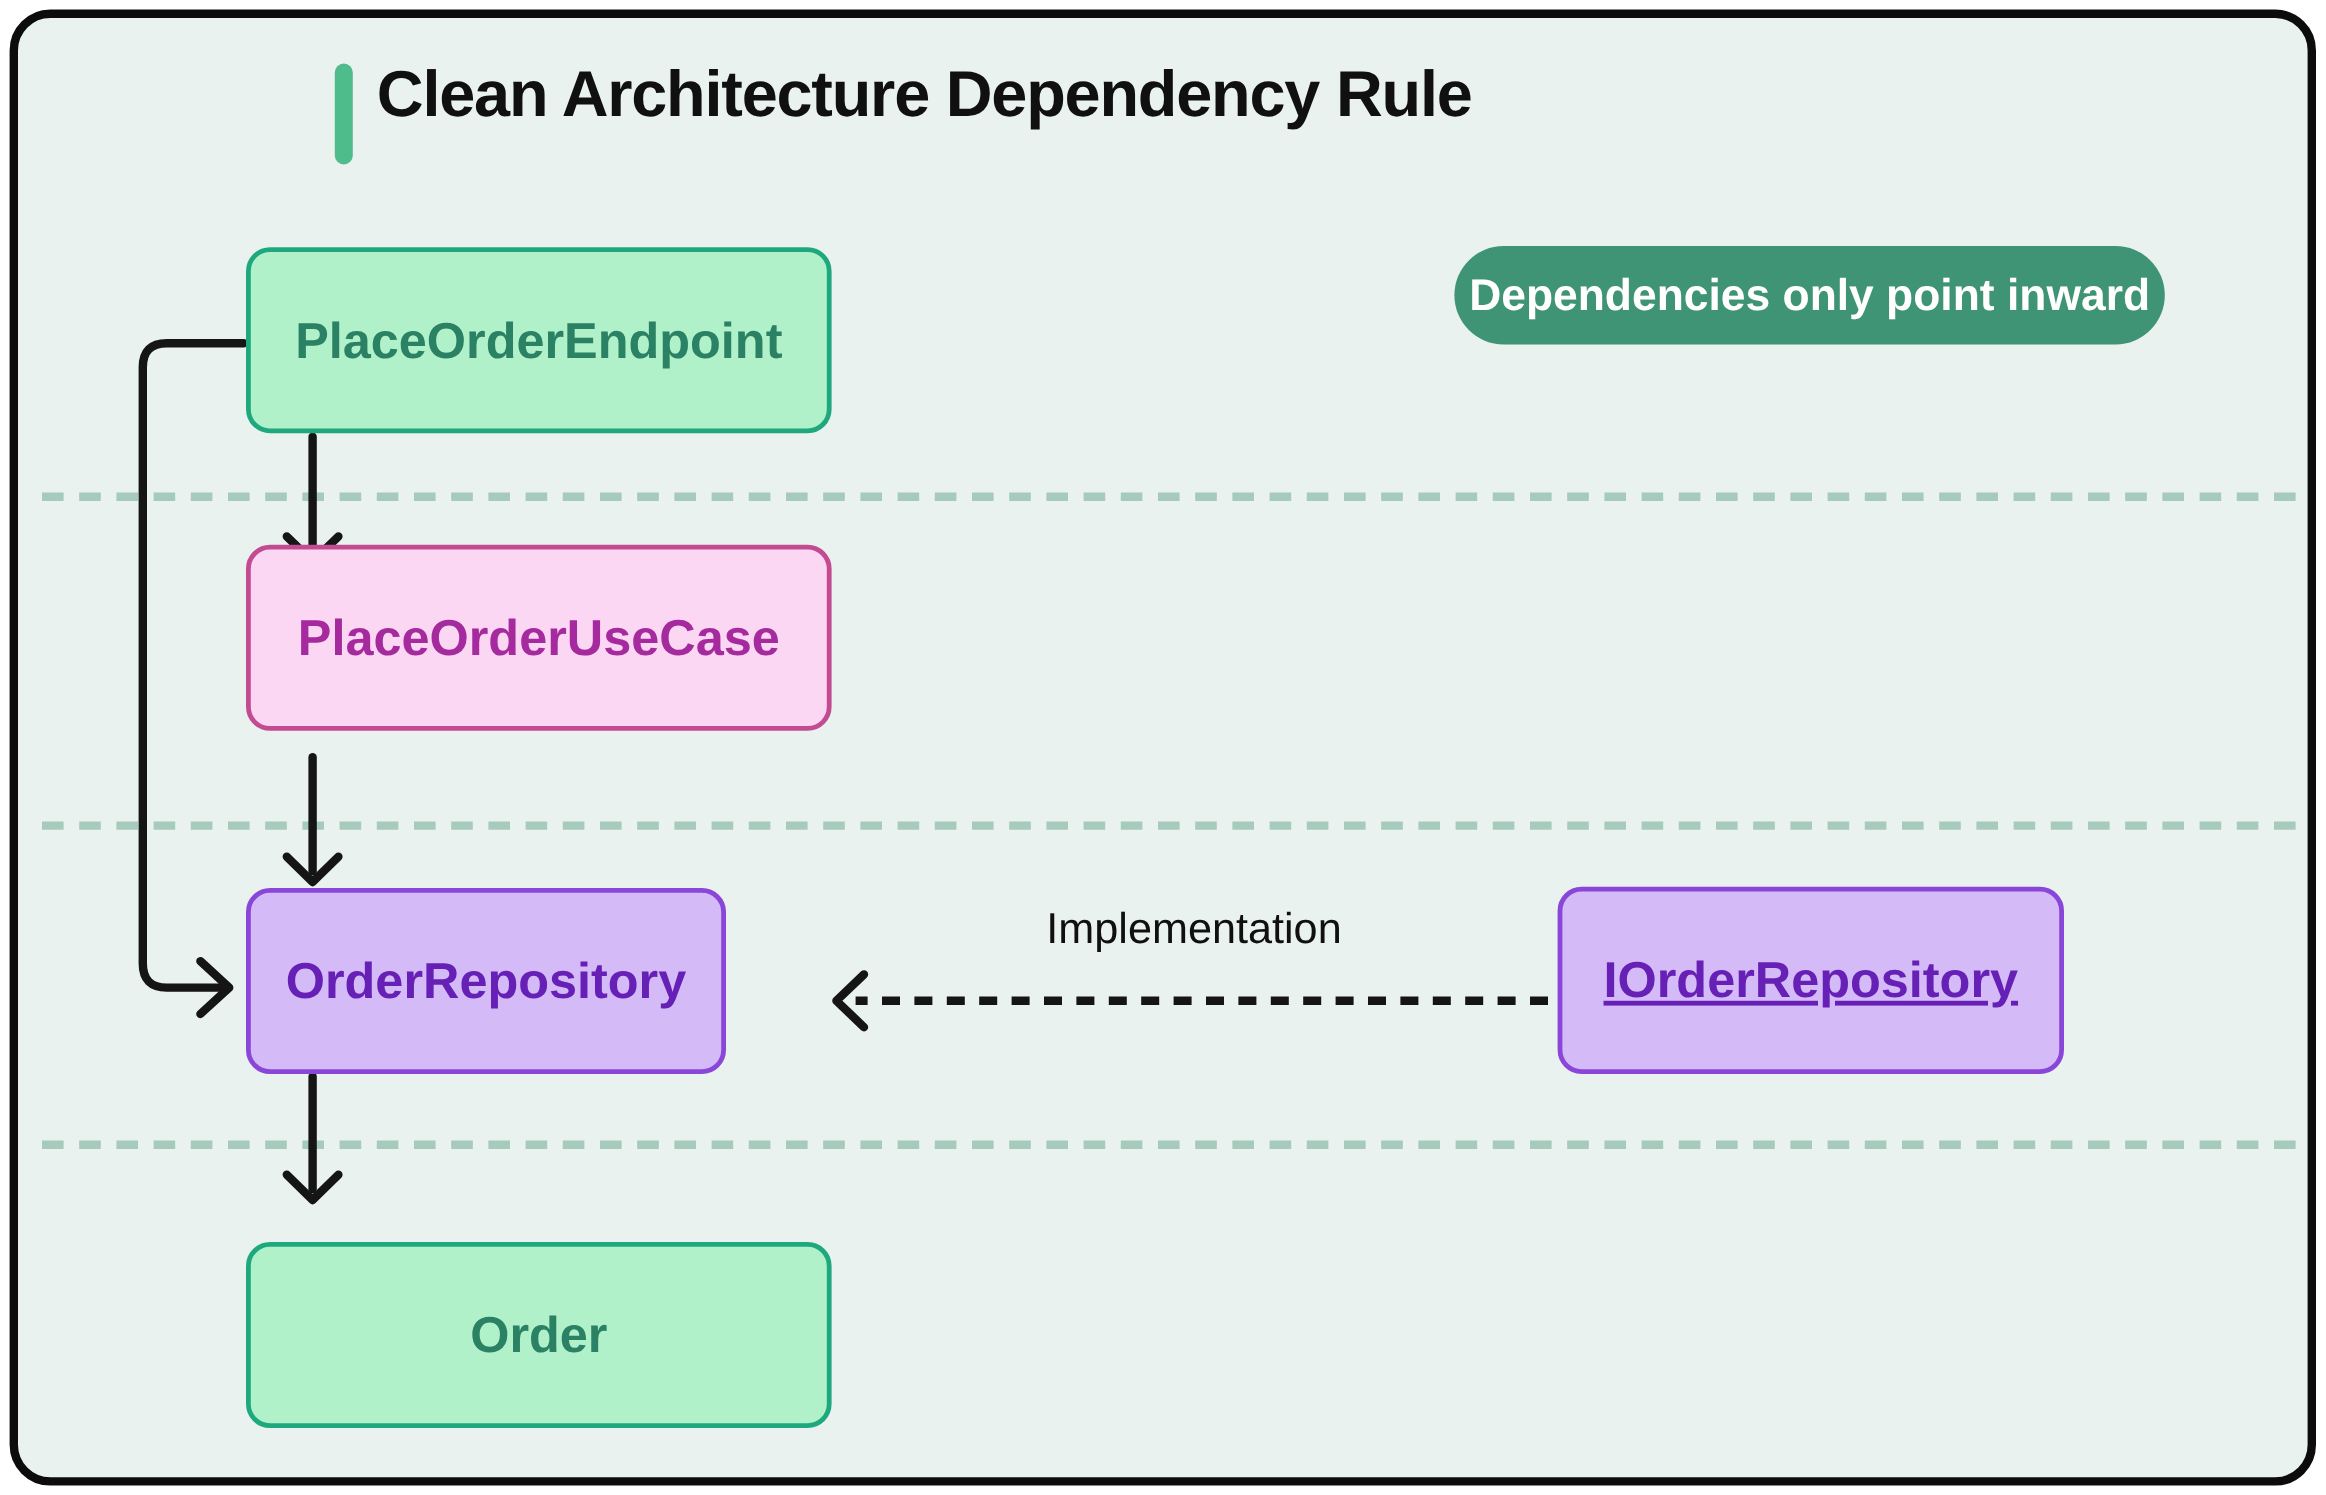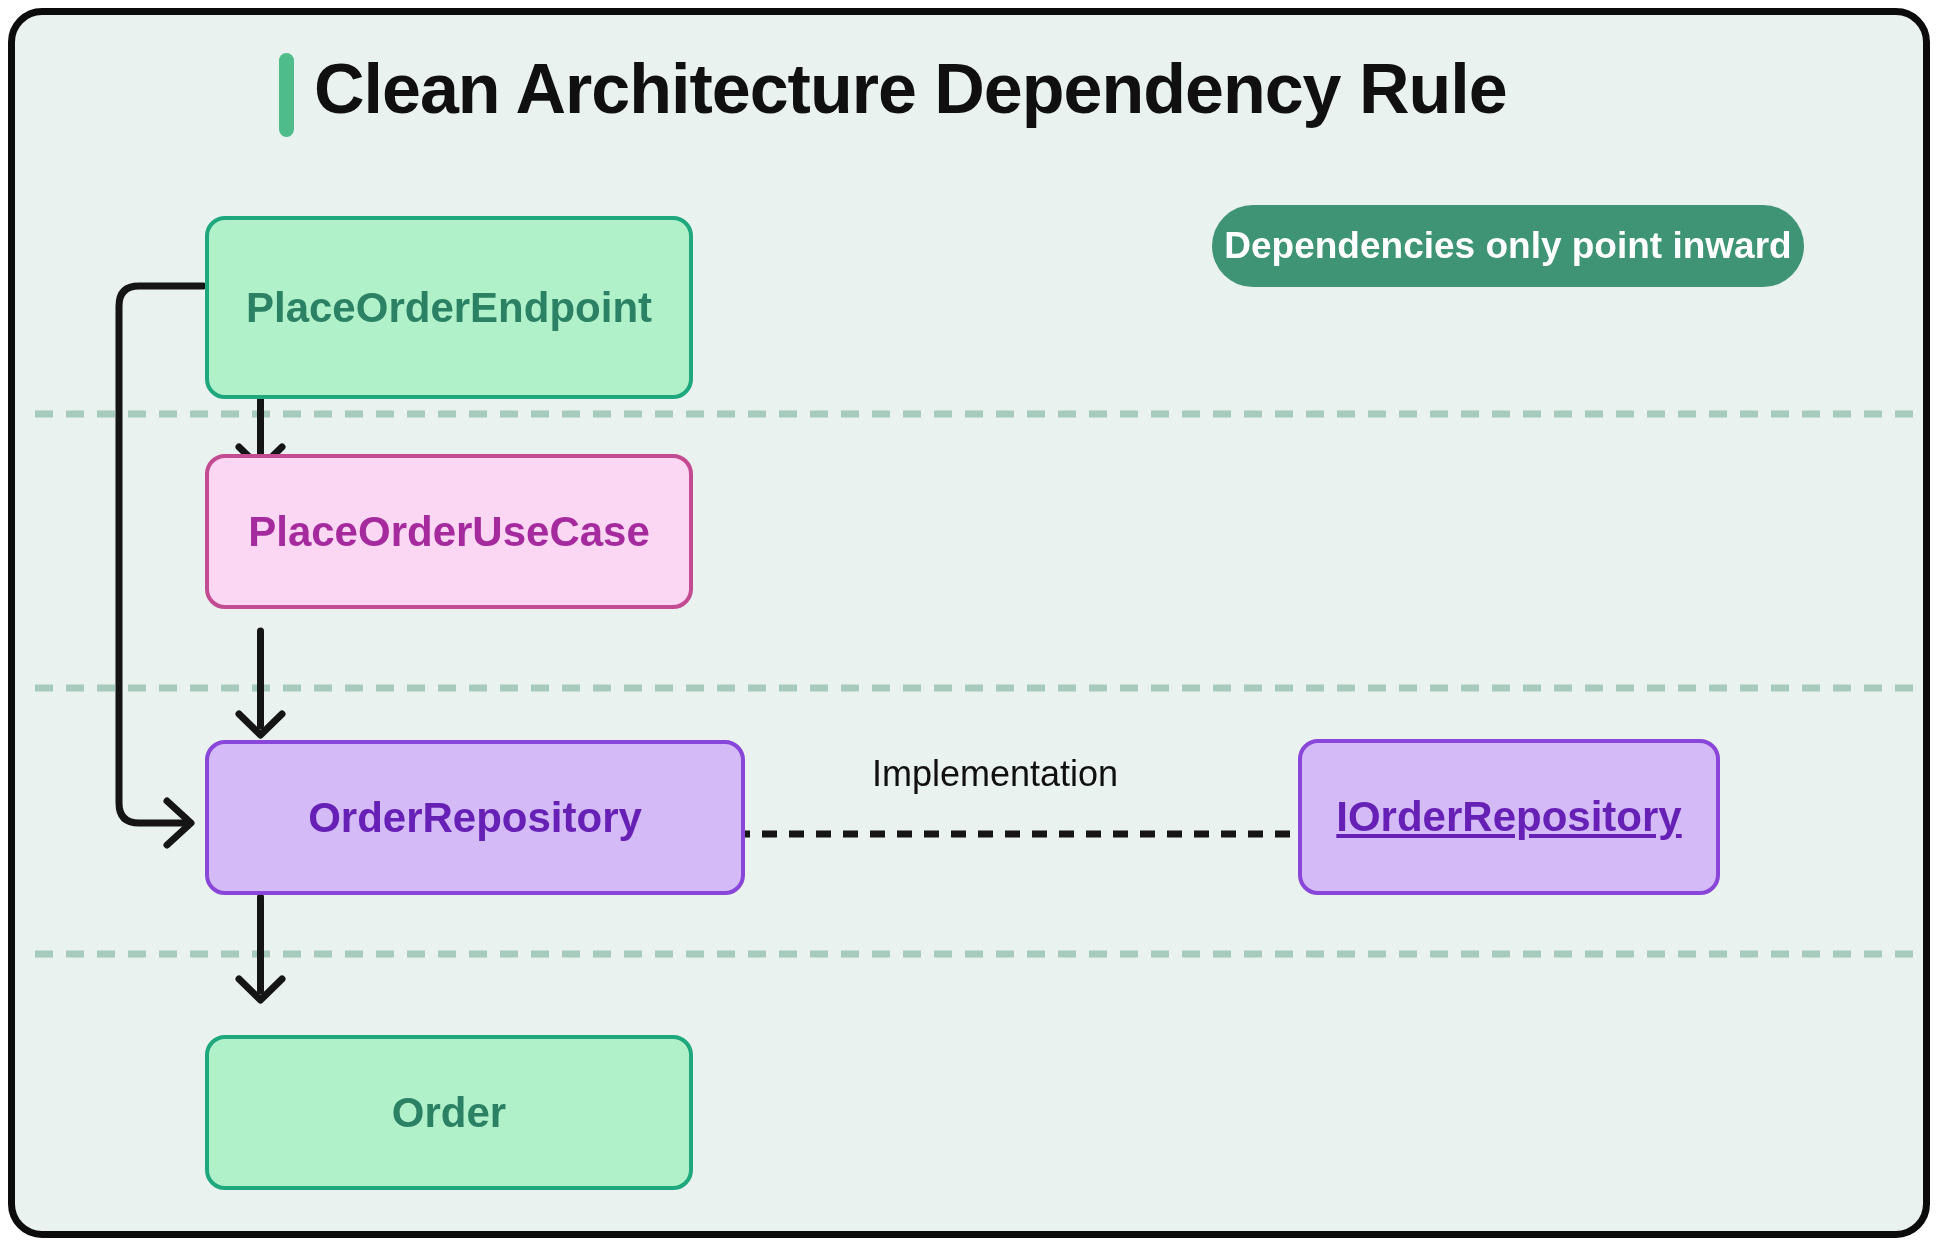--- a/index.html
+++ b/index.html
@@ -23,36 +23,36 @@
   .lines{position:absolute;left:-8px;top:-8px;width:1938px;height:1246px;pointer-events:none;}
   .sep{stroke:var(--separator);stroke-width:7;stroke-dasharray:18 13;fill:none;}
   .flow{stroke:var(--line);stroke-width:7;fill:none;stroke-linecap:round;stroke-linejoin:round;}
   .flow-dashed{stroke:var(--line);stroke-width:7;fill:none;stroke-dasharray:15 12;stroke-linecap:butt;}
   .accent-bar{
     position:absolute;left:264px;top:38px;width:15px;height:84px;
     border-radius:8px;background:var(--accent);
   }
   .page-title{
     position:absolute;left:299px;top:32px;
-    font-size:70px;font-weight:800;letter-spacing:-1px;color:var(--ink);
+    font-size:54px;font-weight:800;letter-spacing:-1px;color:var(--ink);
     white-space:nowrap;line-height:1.2;
   }
   .badge{
     position:absolute;left:1197px;top:190px;width:592px;height:82px;
     background:var(--badge-bg);color:var(--badge-text);
     border-radius:41px;display:flex;align-items:center;justify-content:center;
     font-size:37px;font-weight:700;letter-spacing:0;
   }
   .node{
     position:absolute;display:flex;align-items:center;justify-content:center;
     border-radius:20px;font-size:42px;font-weight:700;white-space:nowrap;
   }
-  .node-endpoint   {left:190px;top:201px;width:488px;height:183px;background:var(--green-fill); border:4px solid var(--green-border); color:var(--green-text);}
+  .node-endpoint   {left:190px;top:191px;width:488px;height:155px;background:var(--green-fill); border:4px solid var(--green-border); color:var(--green-text);}
   .node-usecase    {left:190px;top:439px;width:488px;height:155px;background:var(--pink-fill);  border:4px solid var(--pink-border);  color:var(--pink-text);}
-  .node-repository {left:190px;top:725px;width:540px;height:155px;background:var(--purple-fill);border:4px solid var(--purple-border);color:var(--purple-text);}
+  .node-repository {left:190px;top:725px;width:400px;height:155px;background:var(--purple-fill);border:4px solid var(--purple-border);color:var(--purple-text);}
   .node-order      {left:190px;top:1020px;width:488px;height:155px;background:var(--green-fill); border:4px solid var(--green-border); color:var(--green-text);}
   .node-iorder     {left:1283px;top:724px;width:422px;height:156px;background:var(--purple-fill);border:4px solid var(--purple-border);color:var(--purple-text);text-decoration:underline;}
   .impl-label{
     position:absolute;left:980px;top:738px;transform:translateX(-50%);
     font-size:36px;font-weight:400;color:var(--ink);white-space:nowrap;
   }
 </style>
 </head>
 <body>
 

